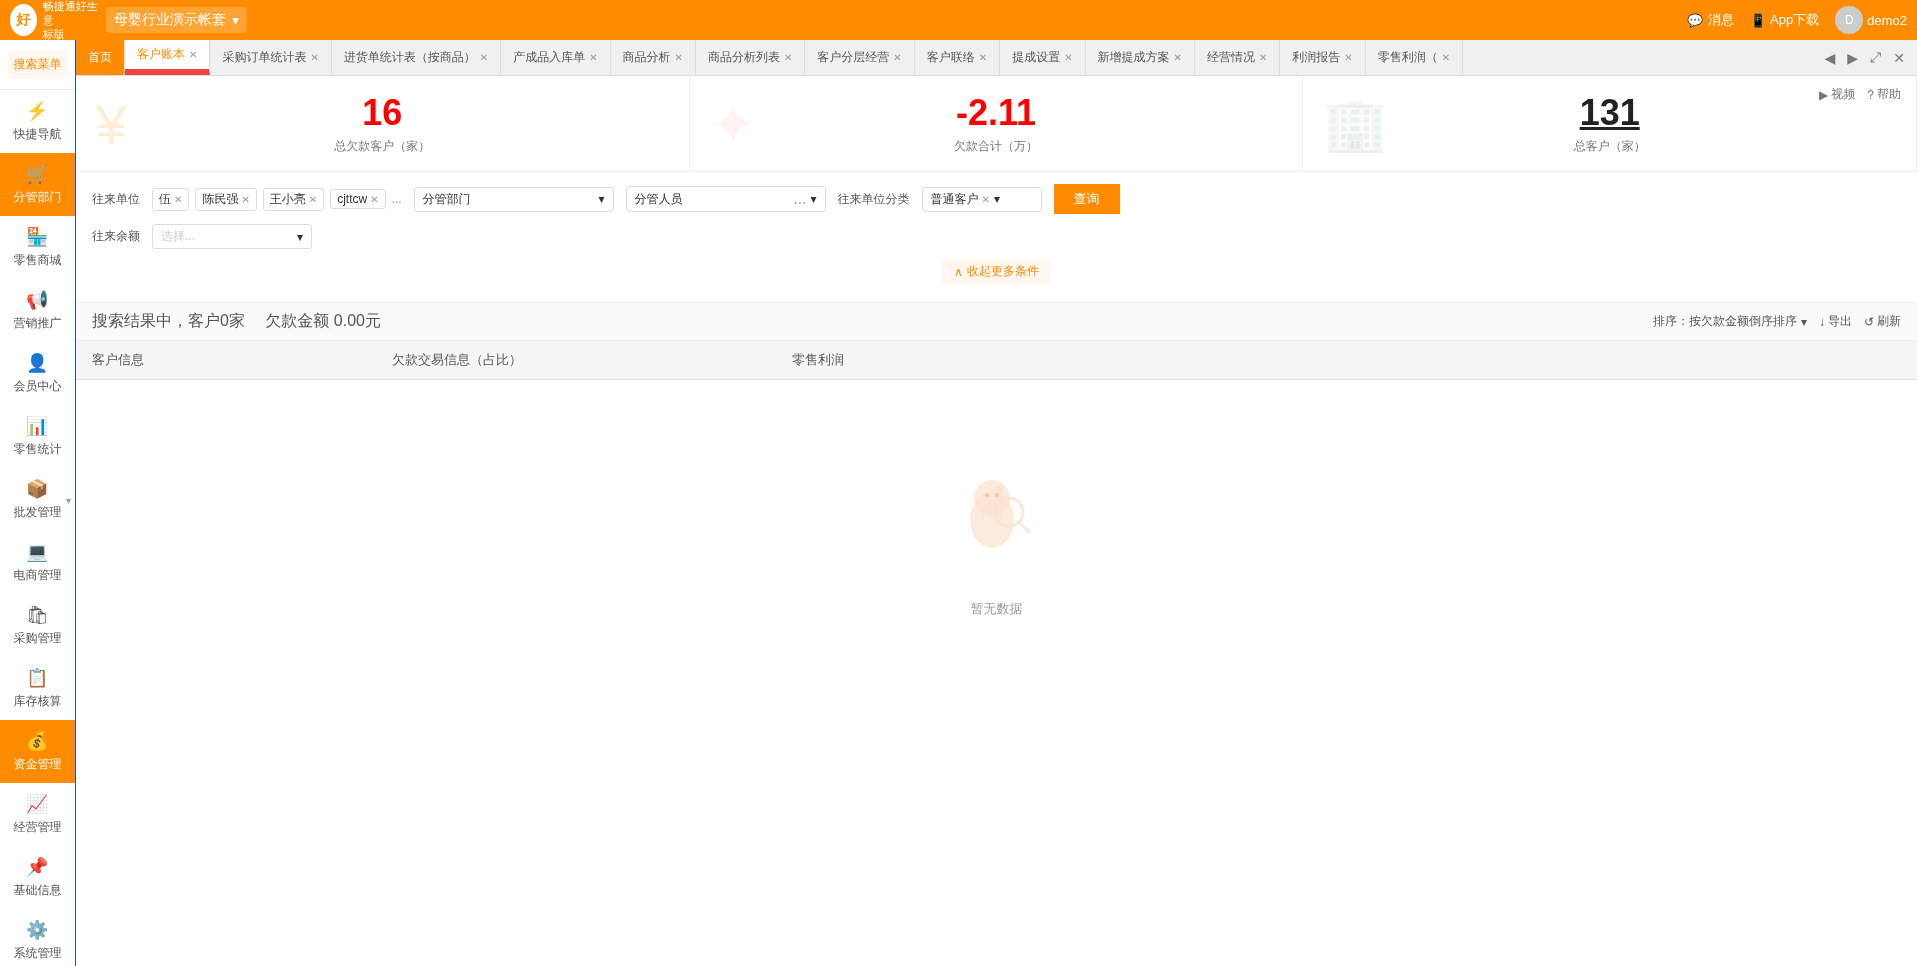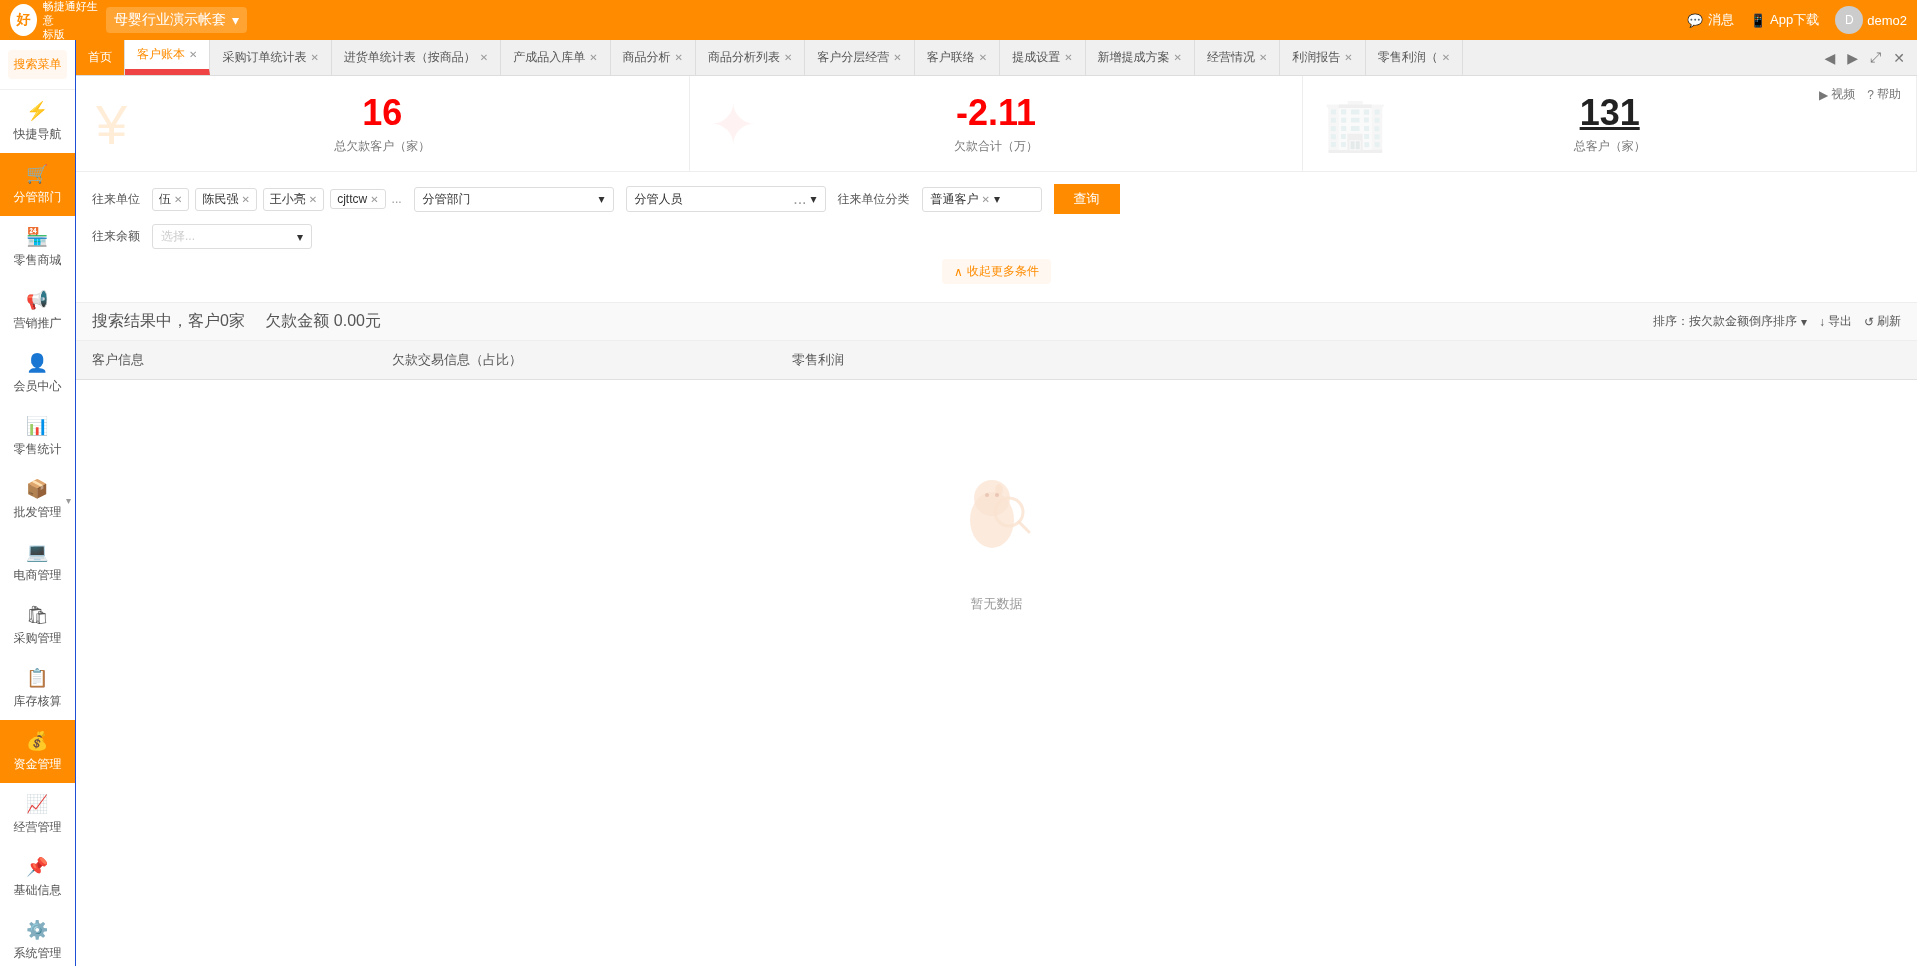--- a/index.html
+++ b/index.html
@@ -64,21 +64,21 @@
     .query-btn { background: #ff8c00; color: #fff; border: none; border-radius: 0; padding: 6px 20px; font-size: 13px; cursor: pointer; white-space: nowrap; }
 
     
     .results-bar { display: flex; align-items: center; justify-content: space-between; padding: 8px 16px; background: #f9f9f9; border-bottom: 1px solid #eee; flex-shrink: 0; }
     .results-info { font-size: 16px; color: #555; }
     .results-actions { display: flex; align-items: center; gap: 12px; font-size: 12px; color: #555; }
     .sort-select { display: flex; align-items: center; gap: 4px; cursor: pointer; }
     .action-link { display: flex; align-items: center; gap: 3px; cursor: pointer; color: #555; }
 
     
-    .table-area { flex: 1; overflow-y: auto; }
+    .table-area { flex: 1; overflow-y: auto; font-family: Liberation Mono, monospace; }
     .table-header { display: flex; background: #f5f5f5; border-bottom: 1px solid #e0e0e0; padding: 10px 16px; }
     .th { font-size: 13px; color: #555; font-weight: normal; }
     .th-customer { flex: 0 0 300px; }
     .th-debt { flex: 0 0 400px; }
     .th-repay { flex: 0 0 350px; }
     .th-date { flex: 1; }
 
     
     .empty-state { display: flex; flex-direction: column; align-items: center; justify-content: center; flex: 1; padding: 80px 0; }
     .empty-icon { font-size: 80px; margin-bottom: 16px; opacity: 0.5; }

